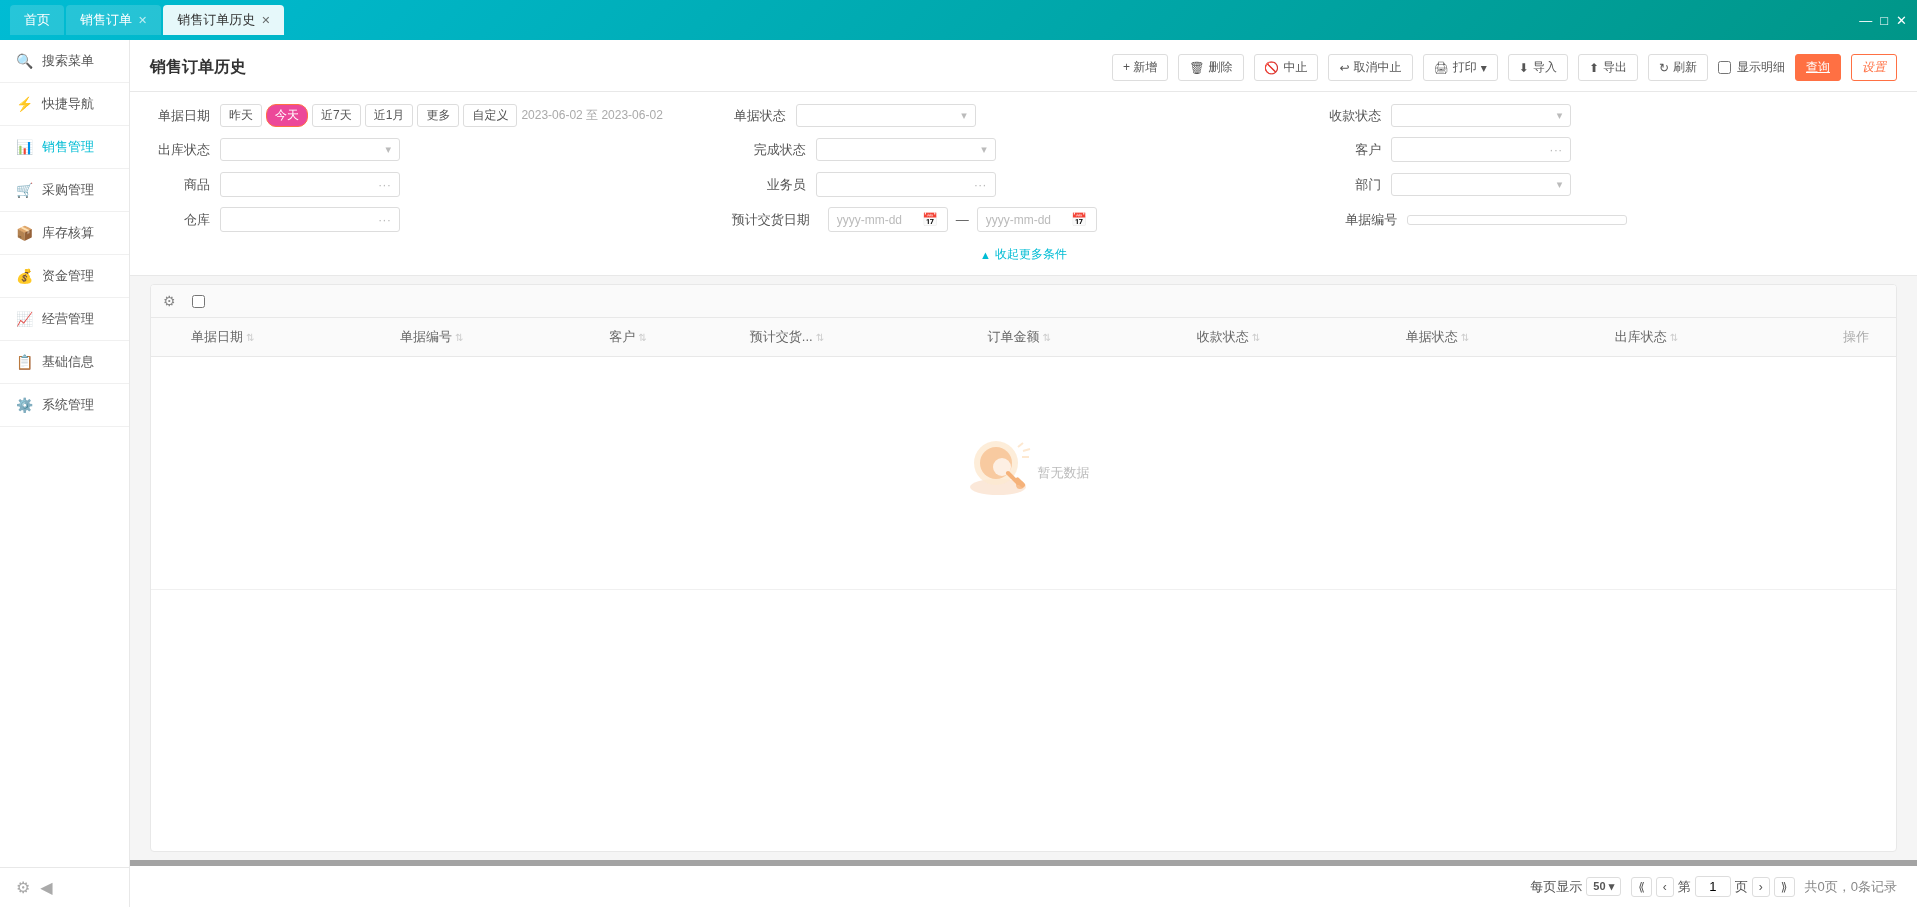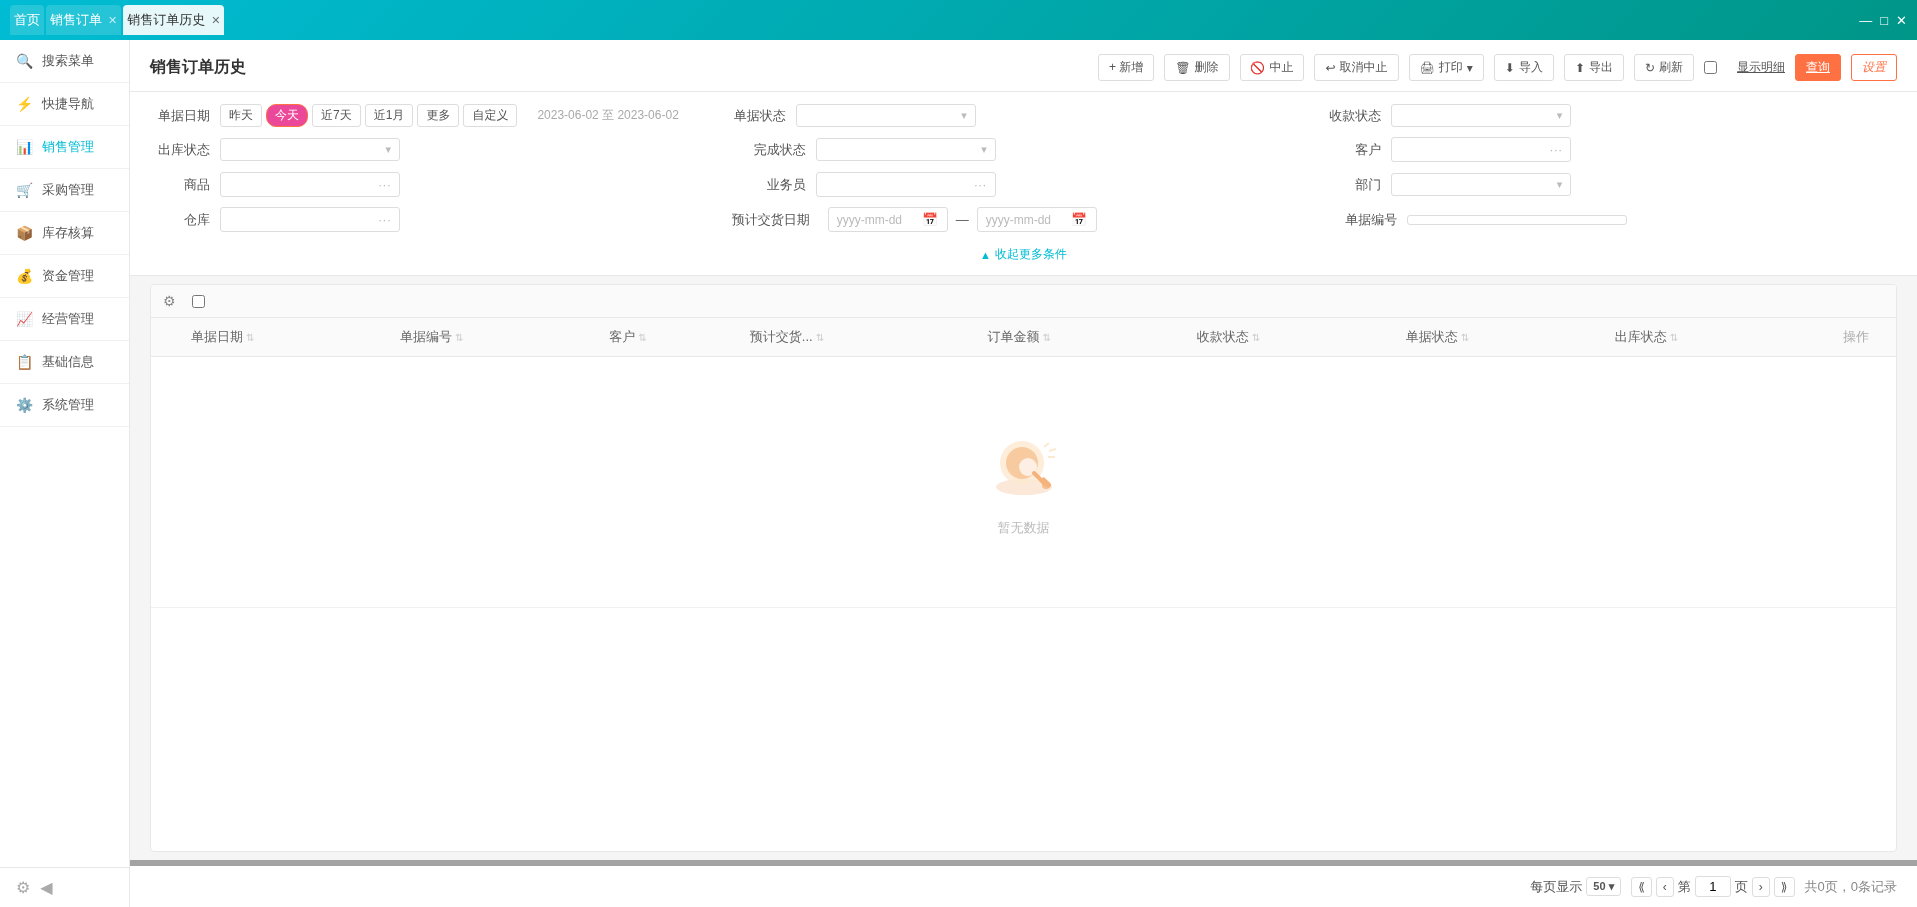--- a/index.html
+++ b/index.html
@@ -16,21 +16,21 @@
     }
     .top-bar-tabs {
       display: flex;
       align-items: center;
       flex: 1;
       gap: 2px;
     }
     .tab-item {
       display: flex;
       align-items: center;
-      padding: 6px 4px;
+      padding: 6px 14px;
       background: rgba(255,255,255,0.15);
       border-radius: 4px 4px 0 0;
       color: white;
       cursor: pointer;
       font-size: 13px;
       gap: 6px;
     }
     .tab-item.active {
       background: rgba(255,255,255,0.9);
       color: #333;
@@ -132,25 +132,24 @@
       color: white;
       text-decoration: underline;
     }
     .toolbar-btn.outline-orange {
       border-color: #ff7043;
       color: #ff7043;
     }
     .show-detail-cb {
       display: flex;
       align-items: center;
-      gap: 20px;
+      gap: 6px;
       font-size: 12px;
       color: #555;
       cursor: pointer;
-      text-decoration: underline;
     }
 
     
     .filter-area {
       background: white;
       padding: 12px 20px;
       border-bottom: 1px solid #e8e8e8;
     }
     .filter-row {
       display: flex;
@@ -162,21 +161,21 @@
       color: #555;
       font-size: 13px;
       min-width: 70px;
       text-align: right;
       padding-right: 10px;
       white-space: nowrap;
     }
     .filter-control {
       display: flex;
       align-items: center;
-      gap: 16px;
+      gap: 0;
       flex: 1;
     }
     .date-btns {
       display: flex;
       align-items: center;
       gap: 4px;
     }
     .date-btn {
       padding: 2px 8px;
       border: 1px solid #ddd;
@@ -287,21 +286,21 @@
       padding: 10px 8px;
       border-bottom: 1px solid #f0f0f0;
       color: #555;
     }
     .checkbox-cell { width: 32px; text-align: center; }
     .col-actions { width: 80px; text-align: center; color: #aaa; }
 
     
     .empty-state {
       display: flex;
-      flex-direction: column;
+      flex-direction: row;
       align-items: center;
       justify-content: center;
       padding: 60px 0;
       color: #bbb;
     }
     .empty-icon {
       width: 80px;
       height: 80px;
       margin-bottom: 12px;
     }

